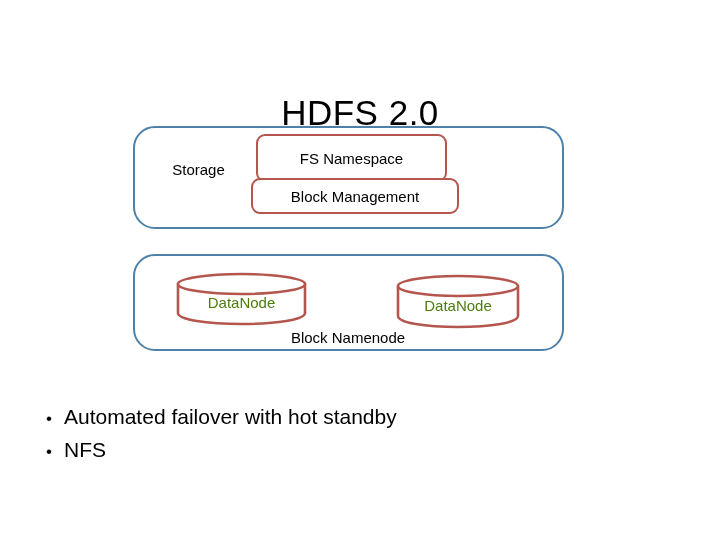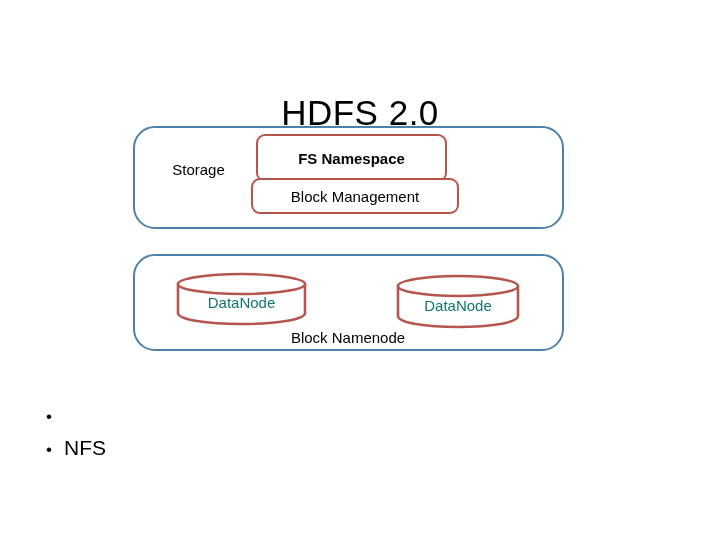--- a/index.html
+++ b/index.html
@@ -88,21 +88,20 @@
     justify-content: center;
     font-size: 15px;
     line-height: 19px;
     white-space: nowrap;
   }
   #fs-namespace-box {
     left: 256px;
     top: 134px;
     width: 191px;
     height: 48px;
-    font-weight: bold;
   }
   #block-management-box {
     left: 251px;
     top: 178px;
     width: 208px;
     height: 36px;
   }
 
   
   .cylinder {
@@ -116,21 +115,21 @@
     overflow: visible;
   }
   .cylinder .cyl-label {
     position: absolute;
     left: 0;
     width: 100%;
     text-align: center;
     font-size: 15px;
     line-height: 19px;
     white-space: nowrap;
-    color: #0f766e;
+    color: #4d7c0f;
   }
   #datanode-1 {
     left: 176px;
     top: 272px;
     width: 131px;
     height: 54px;
   }
   #datanode-1 .cyl-label { top: 21px; }
   #datanode-2 {
     left: 396px;
@@ -197,18 +196,19 @@
     <ellipse cx="62" cy="12" rx="60" ry="10" fill="#ffffff" stroke="#b5564e" stroke-width="2.6"></ellipse>
   </svg>
   <div class="cyl-label">DataNode</div>
 </div>
 
 <div class="blockstorage-label">Block Namenode</div>
 
 <div class="bullet-list">
   <div class="bullet-item">
     <span class="bullet-marker">•</span>
+    <span class="bullet-text">Automated failover with hot standby</span>
   </div>
   <div class="bullet-item">
     <span class="bullet-marker">•</span>
     <span class="bullet-text">NFS</span>
   </div>
 </div>
 
 </body></html>

